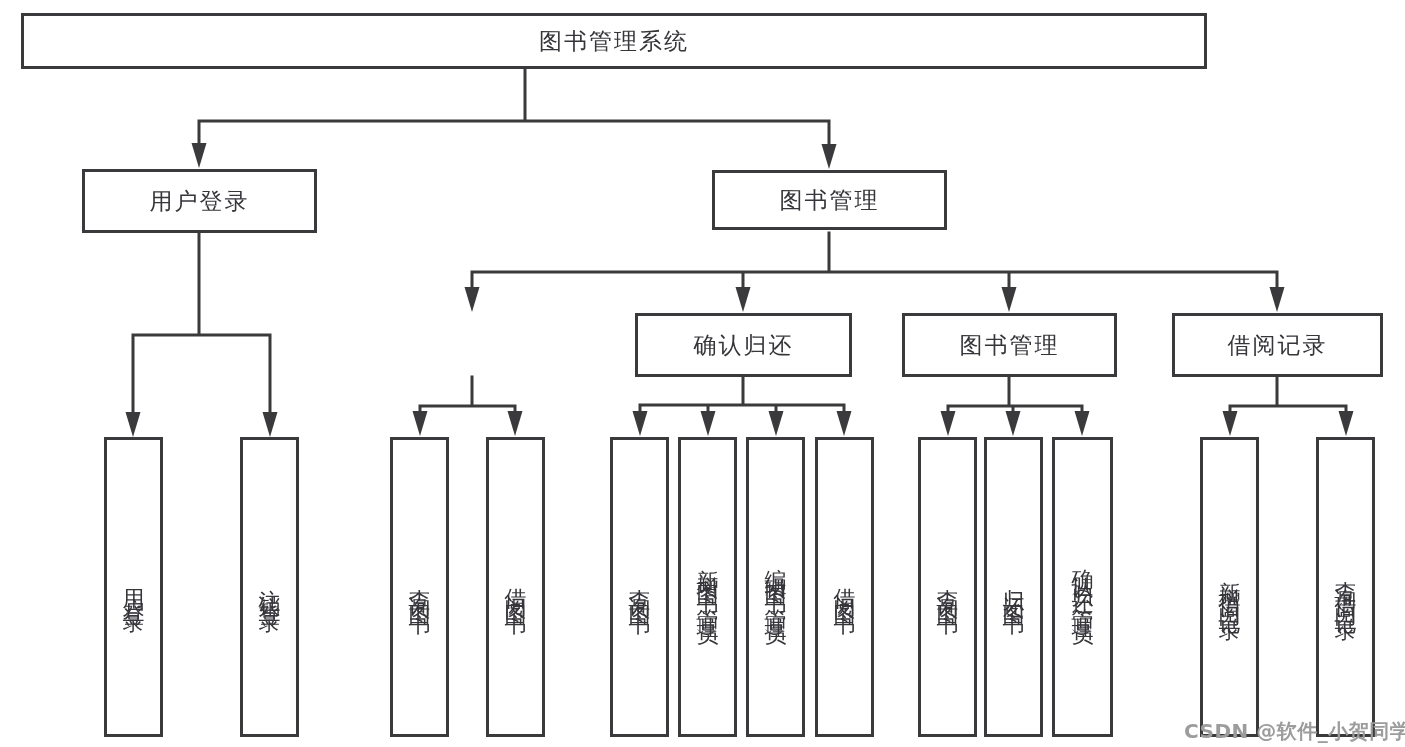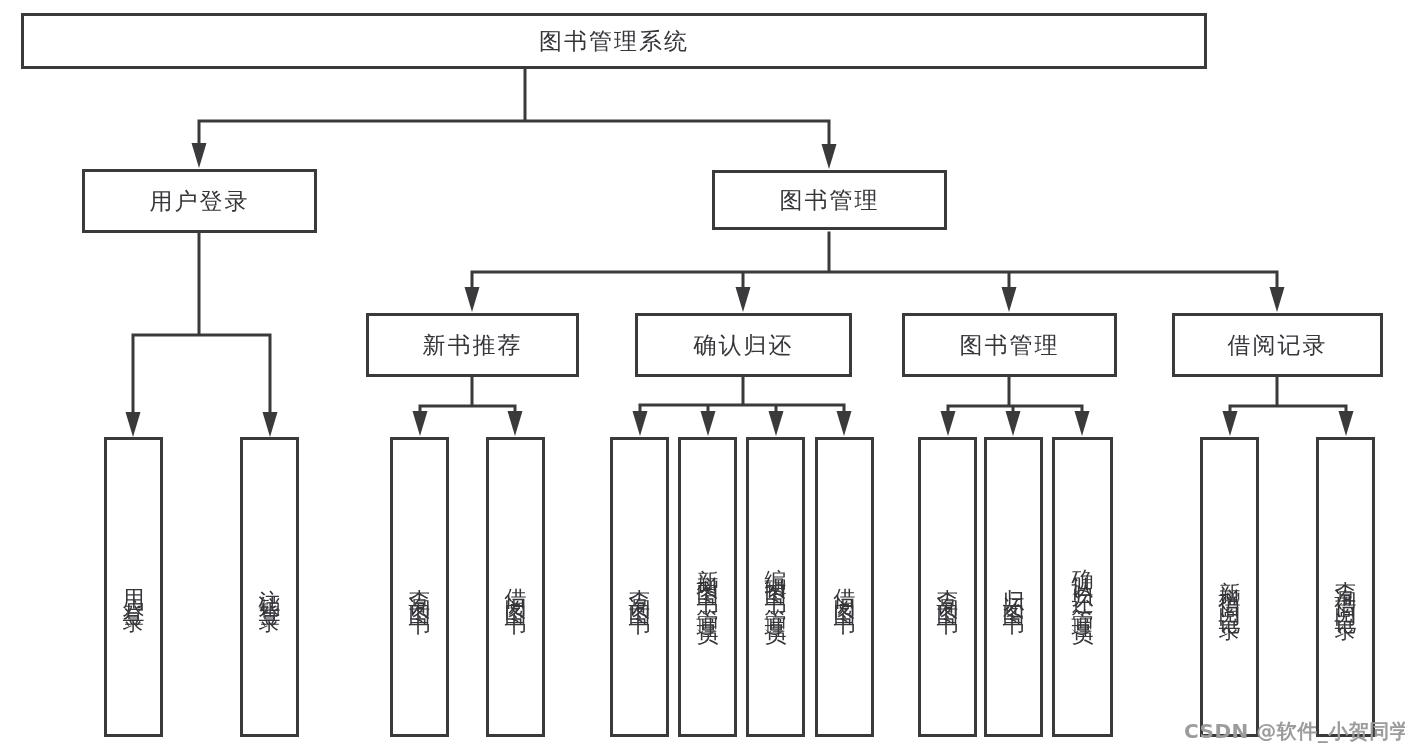--- a/index.html
+++ b/index.html
@@ -67,21 +67,20 @@
       <polygon points="1222.5,411 1237.5,411 1230,436"></polygon>
       <polygon points="1338.5,411 1353.5,411 1346,436"></polygon>
     </g>
   </svg>
 
   <div class="node hbox" style="left:21px;top:13px;width:1186px;height:56px">图书管理系统</div>
 
   <div class="node hbox" style="left:82px;top:169px;width:235px;height:64px">用户登录</div>
   <div class="node hbox" style="left:712px;top:170px;width:235px;height:60px">图书管理</div>
 
-  <div class="node hbox" style="left:366px;top:313px;width:213px;height:64px">新书推荐</div>
   <div class="node hbox" style="left:635px;top:313px;width:217px;height:64px">确认归还</div>
   <div class="node hbox" style="left:902px;top:313px;width:215px;height:64px">图书管理</div>
   <div class="node hbox" style="left:1172px;top:313px;width:211px;height:64px">借阅记录</div>
 
   <div class="node vbox" style="left:104px;top:437px;width:59px;height:300px">
     <span>用户登录</span>
     </div>
   <div class="node vbox" style="left:240px;top:437px;width:59px;height:300px">
     <span>注销登录</span>
     </div>

